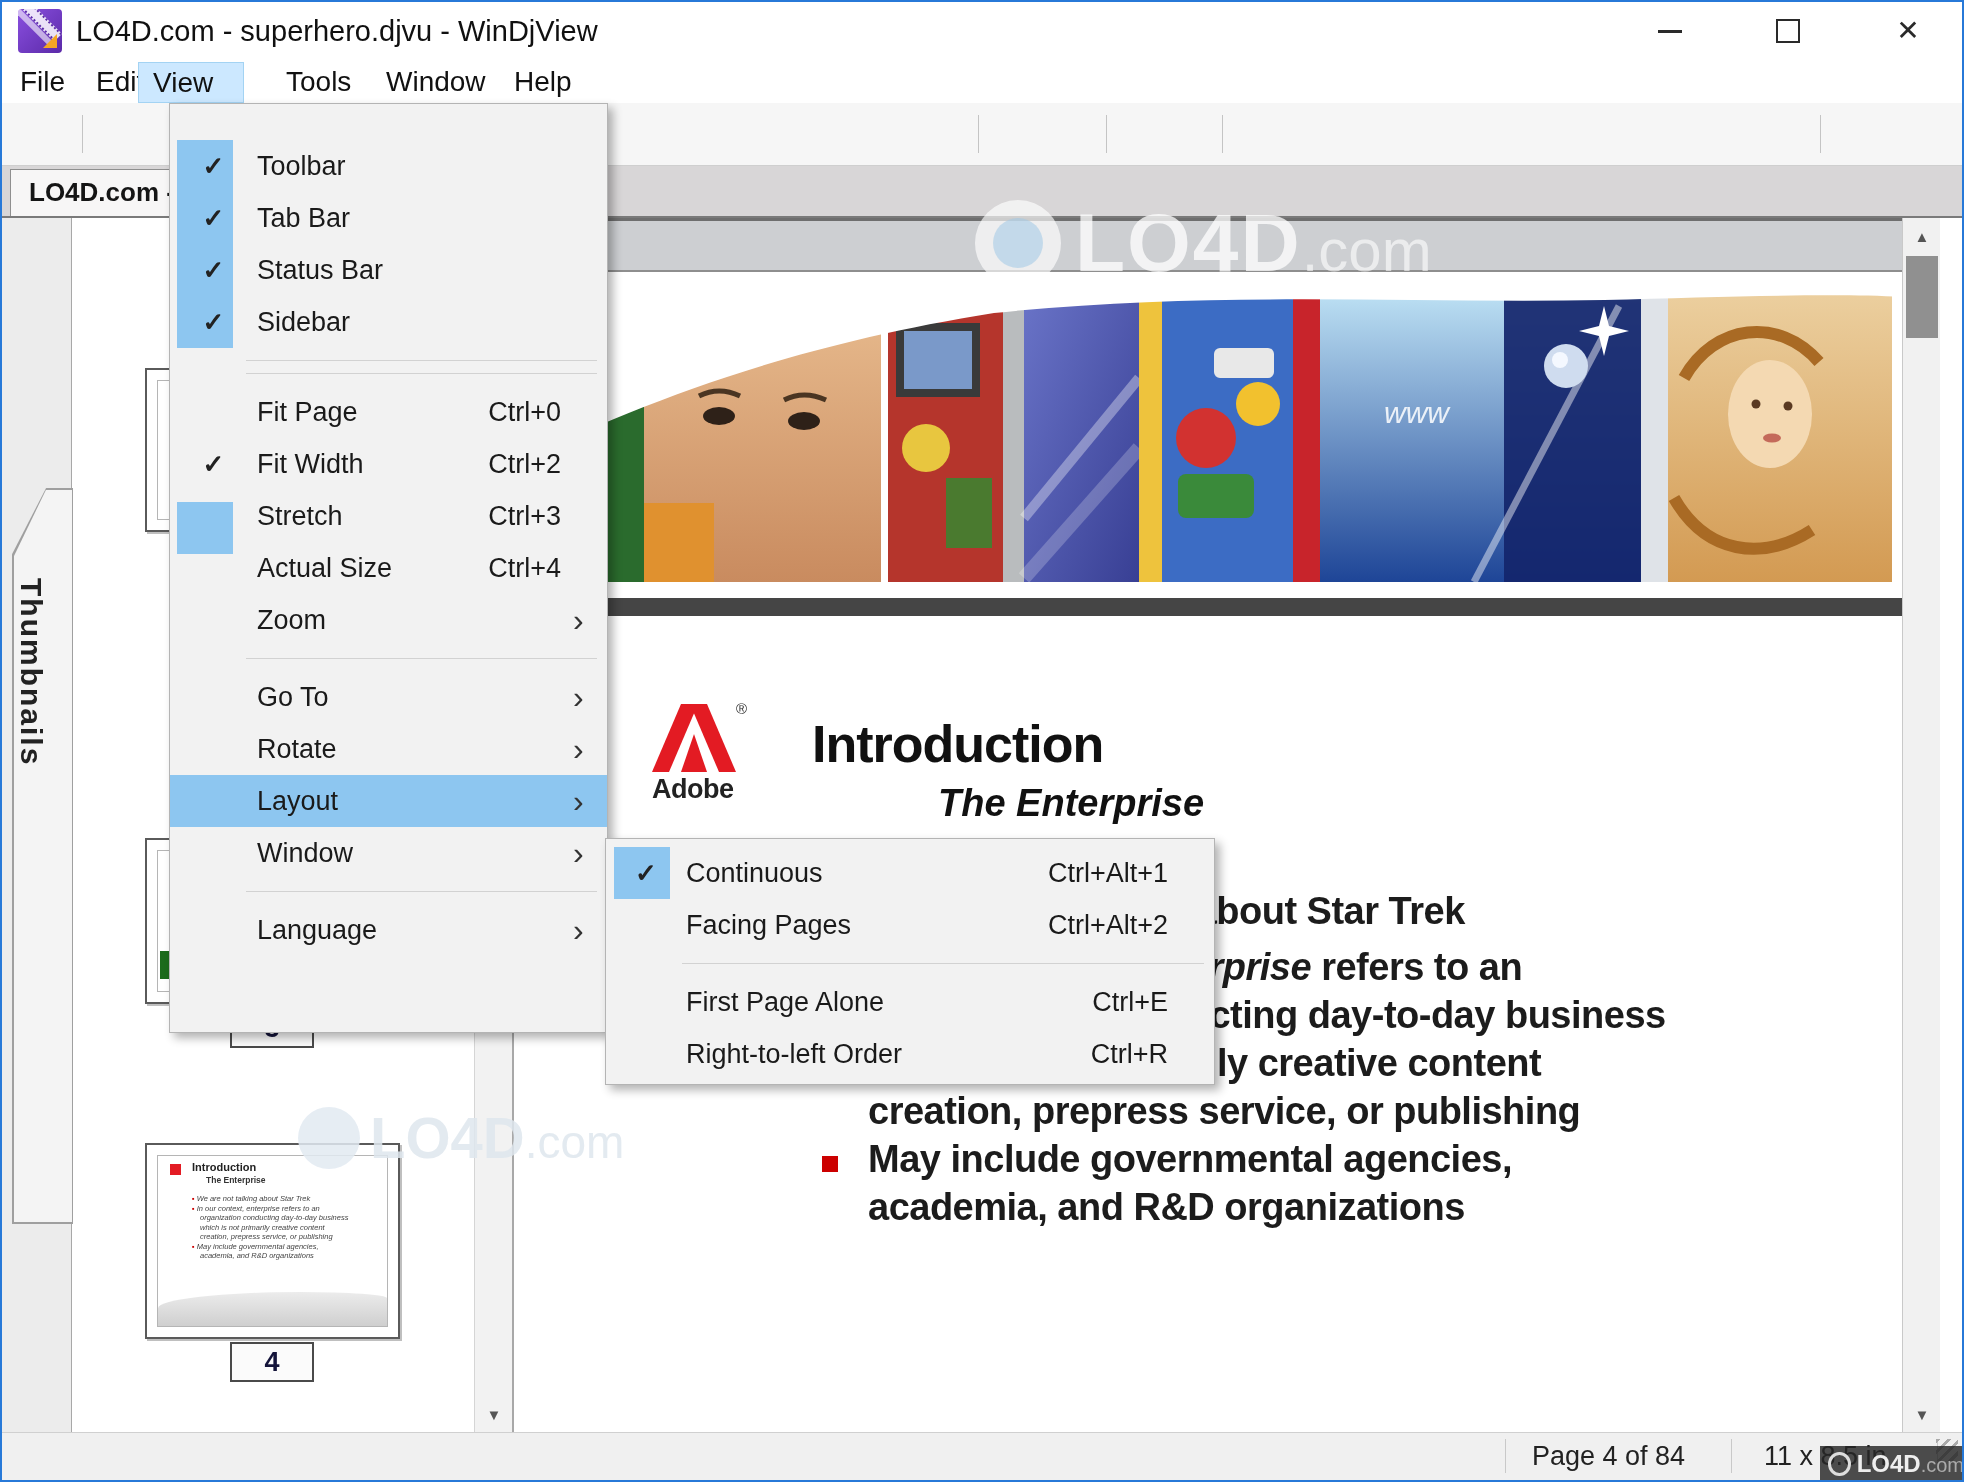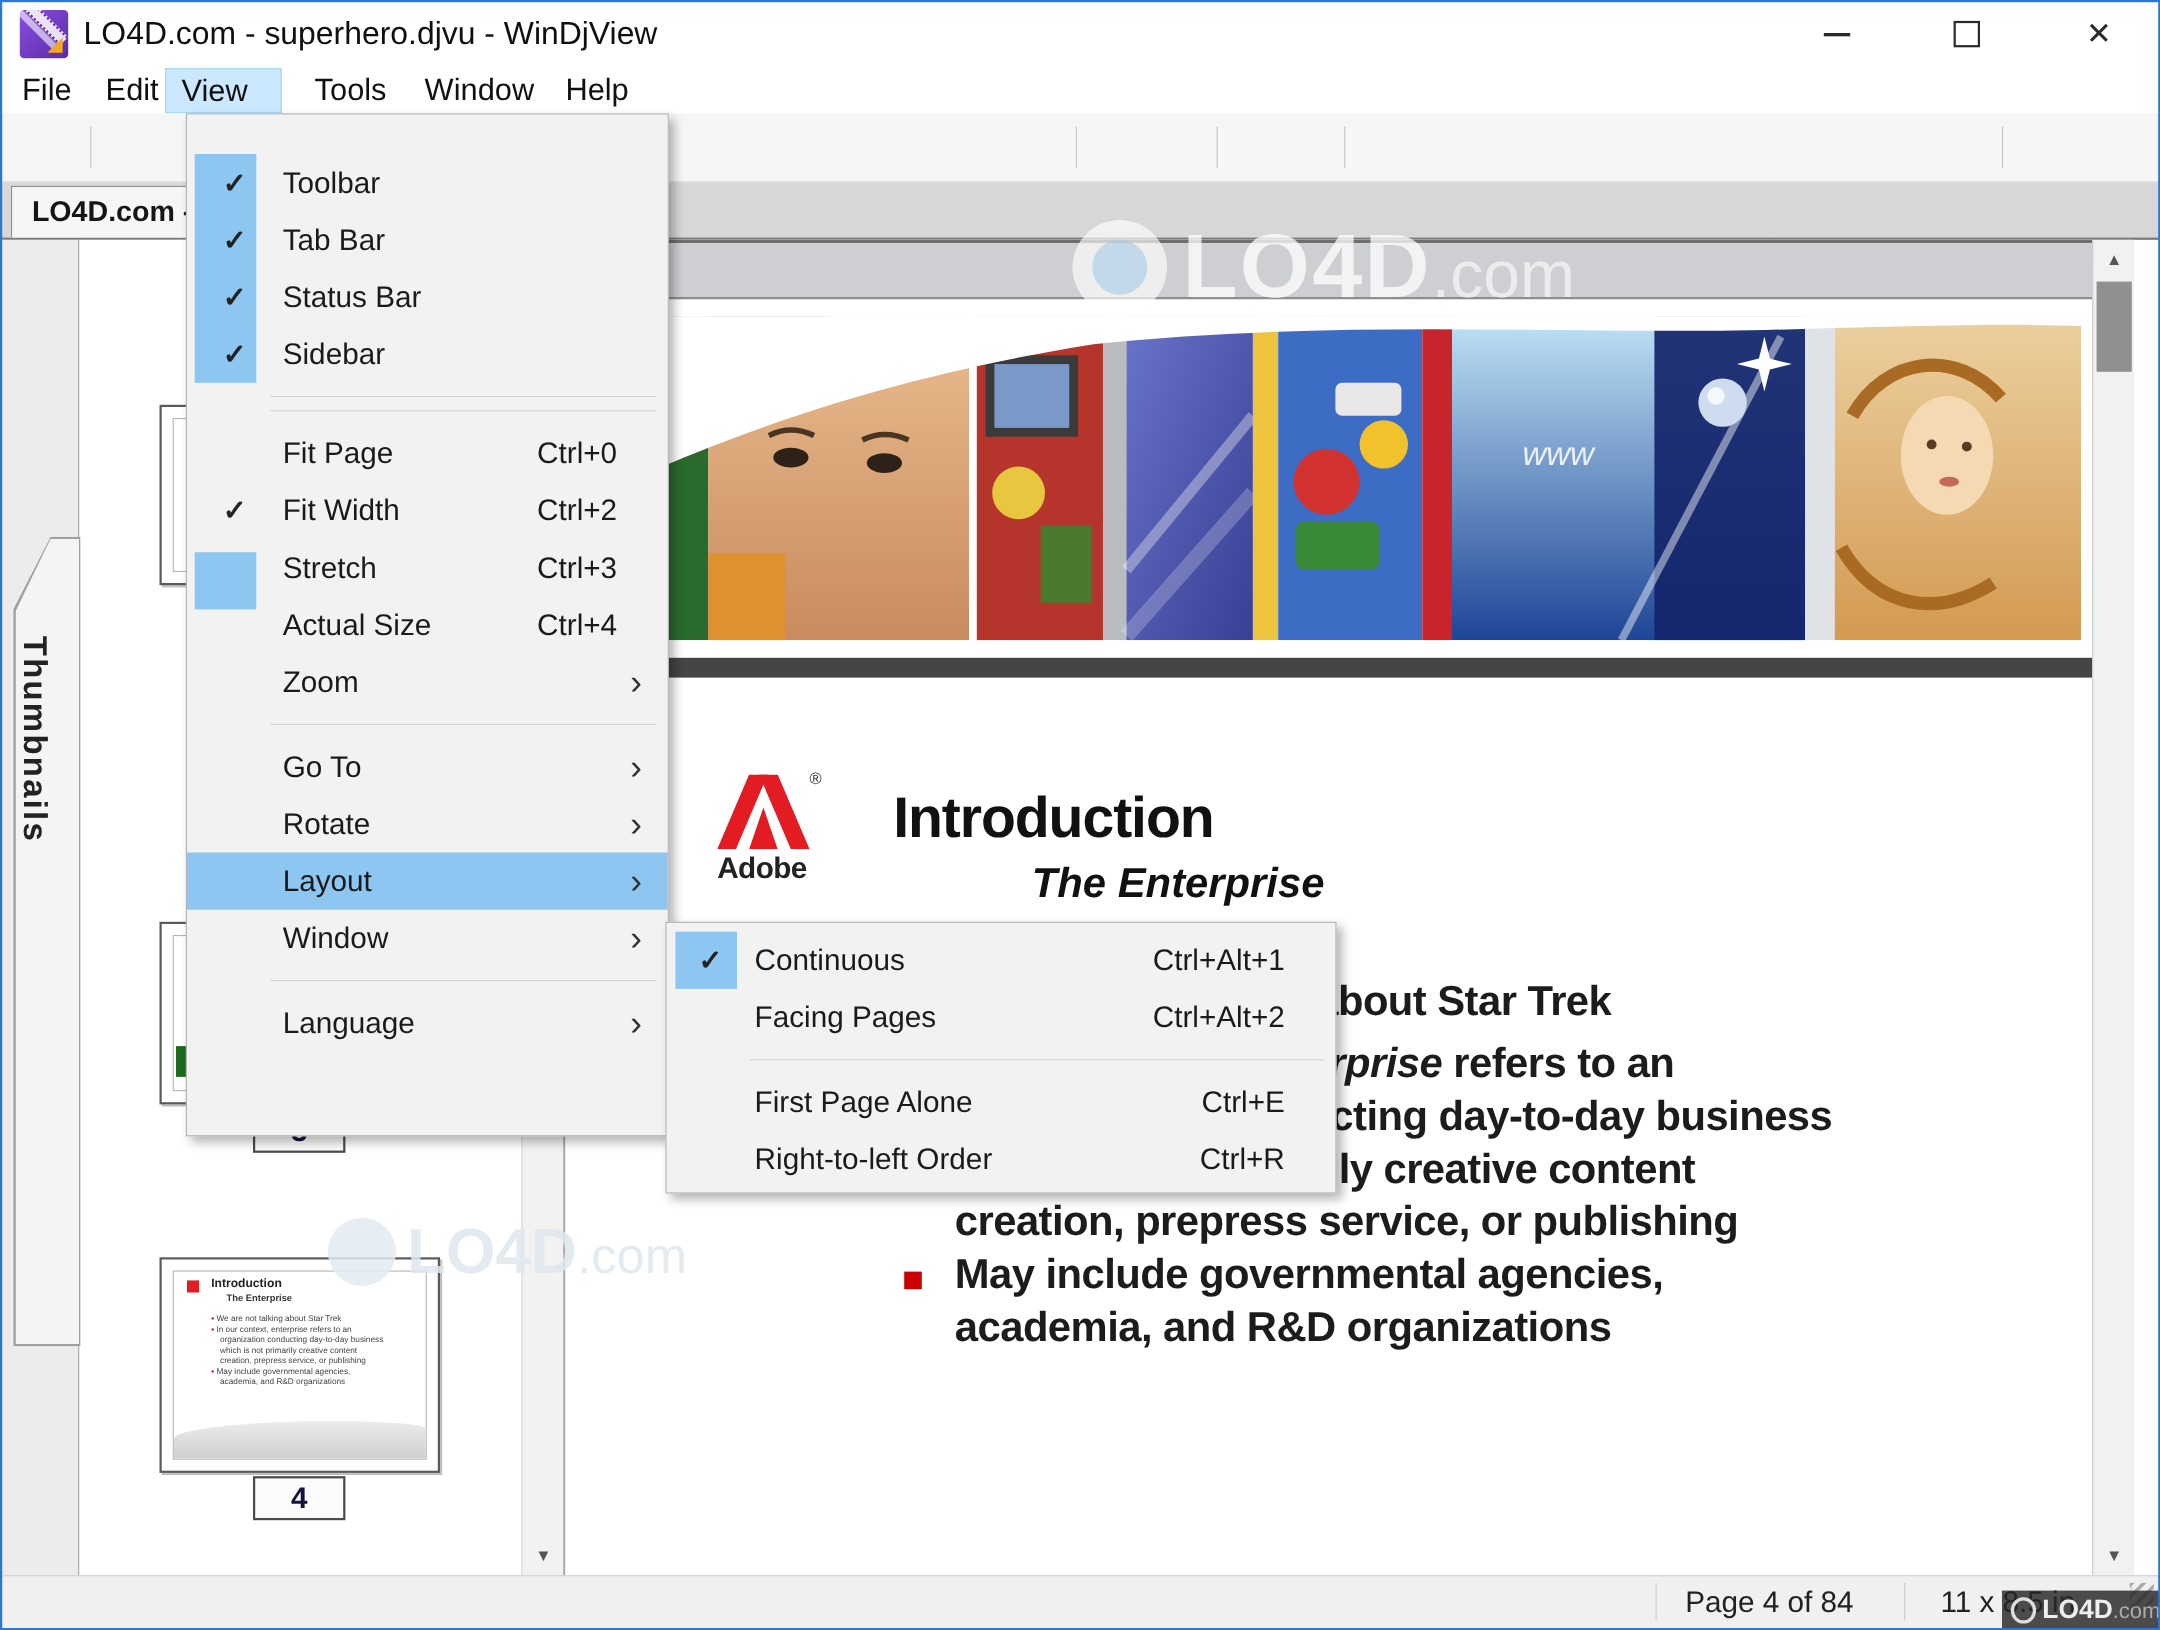--- a/index.html
+++ b/index.html
@@ -120,21 +120,21 @@
         <div class="glyph-max"></div>
       </div>
     <div class="winbtn" style="left:1876px;">
         <div class="glyph-close">✕</div>
       </div>
   </div>
 
   <div class="menubar">
     <div class="mitem" style="left:6px;">File</div>
     <div class="mitem" style="left:82px;">Edit</div>
-    <div class="mitem active" style="left:150px;width:106px;">View</div>
+    <div class="mitem active" style="left:138px;width:106px;">View</div>
     <div class="mitem" style="left:272px;">Tools</div>
     <div class="mitem" style="left:372px;">Window</div>
     <div class="mitem" style="left:500px;">Help</div>
   </div>
 
   <div class="toolbar">
     <div class="grip"></div>
     <div class="tbtn" style="left:22px;">
       <svg width="40" height="34" viewBox="0 0 40 34">
         <path d="M2 8 L2 30 L30 30 L34 16 L10 16 L7 8 Z" fill="#f2c14e" stroke="#9a7a1e" stroke-width="1.5"></path>
@@ -281,21 +281,21 @@
         <div style="position:absolute;left:2px;bottom:12px;width:22px;height:28px;background:#1c6b1c;"></div>
       </div>
     </div>
     <div class="numbox" style="left:157px;top:790px;">3</div>
 
     <div class="thumb-frame" style="left:72px;top:925px;width:255px;height:196px;">
       <div class="thumb-slide">
         <div style="position:absolute;left:12px;top:8px;width:11px;height:11px;background:#e31b23;"></div>
         <div style="position:absolute;left:34px;top:5px;font-size:11px;font-weight:bold;color:#222;">Introduction</div>
         <div style="position:absolute;left:48px;top:19px;font-size:8.5px;font-weight:bold;color:#333;">The Enterprise</div>
-        <div style="position:absolute;left:34px;top:38px;line-height:9.5px;">
+        <div style="position:absolute;left:34px;top:38px;line-height:9.5px;font-style:italic;">
           <div style="font-size:7.5px;color:#444;white-space:nowrap;"><span style="color:#cc0000;">▪ </span><span>We are not talking about Star Trek</span></div>
           <div style="font-size:7.5px;color:#444;white-space:nowrap;"><span style="color:#cc0000;">▪ </span><span>In our context, enterprise refers to an</span></div>
           <div style="font-size:7.5px;color:#444;white-space:nowrap;margin-left:8px;">organization conducting day-to-day business</div>
           <div style="font-size:7.5px;color:#444;white-space:nowrap;margin-left:8px;">which is not primarily creative content</div>
           <div style="font-size:7.5px;color:#444;white-space:nowrap;margin-left:8px;">creation, prepress service, or publishing</div>
           <div style="font-size:7.5px;color:#444;white-space:nowrap;"><span style="color:#cc0000;">▪ </span><span>May include governmental agencies,</span></div>
           <div style="font-size:7.5px;color:#444;white-space:nowrap;margin-left:8px;">academia, and R&amp;D organizations</div>
         </div>
         <div style="position:absolute;left:0;bottom:0;width:100%;height:34px;background:linear-gradient(#ececec,#cfcfcf);border-top-left-radius:100% 26px;border-top-right-radius:60% 10px;"></div>
       </div>

